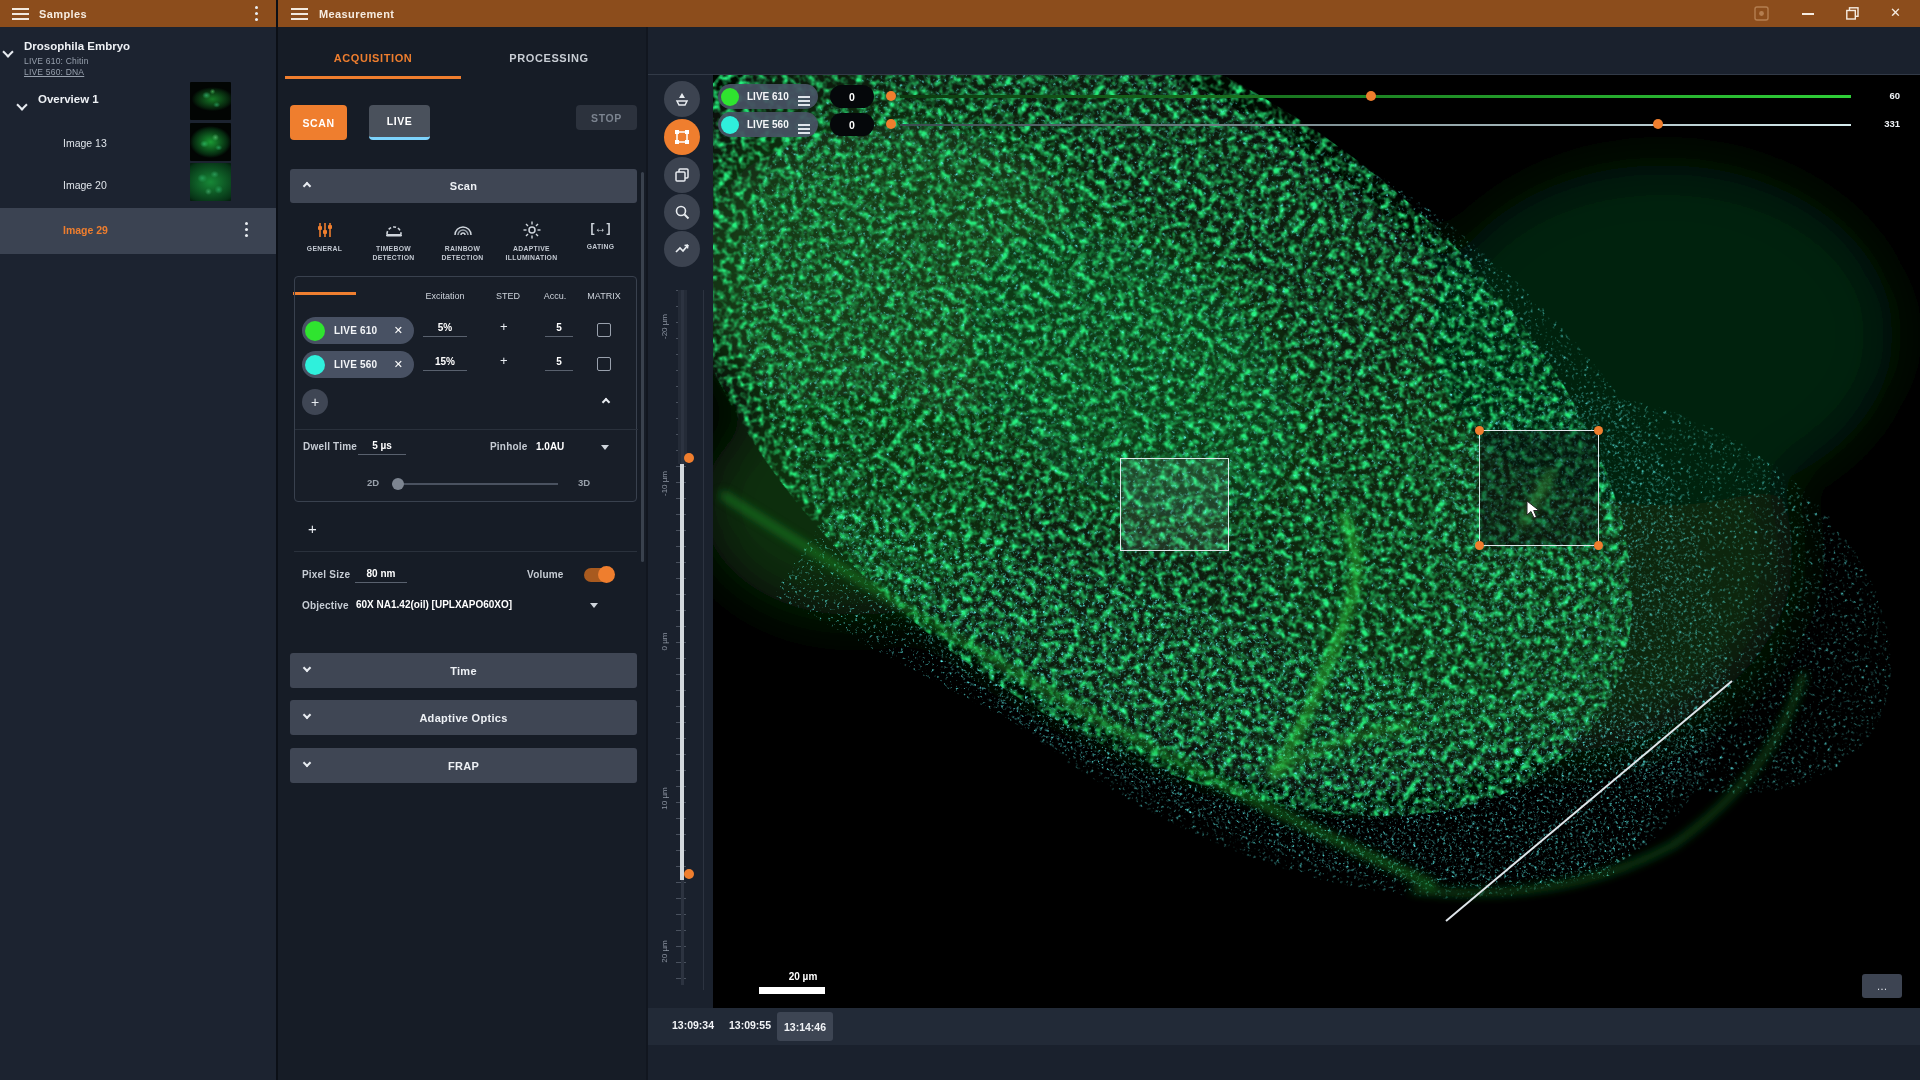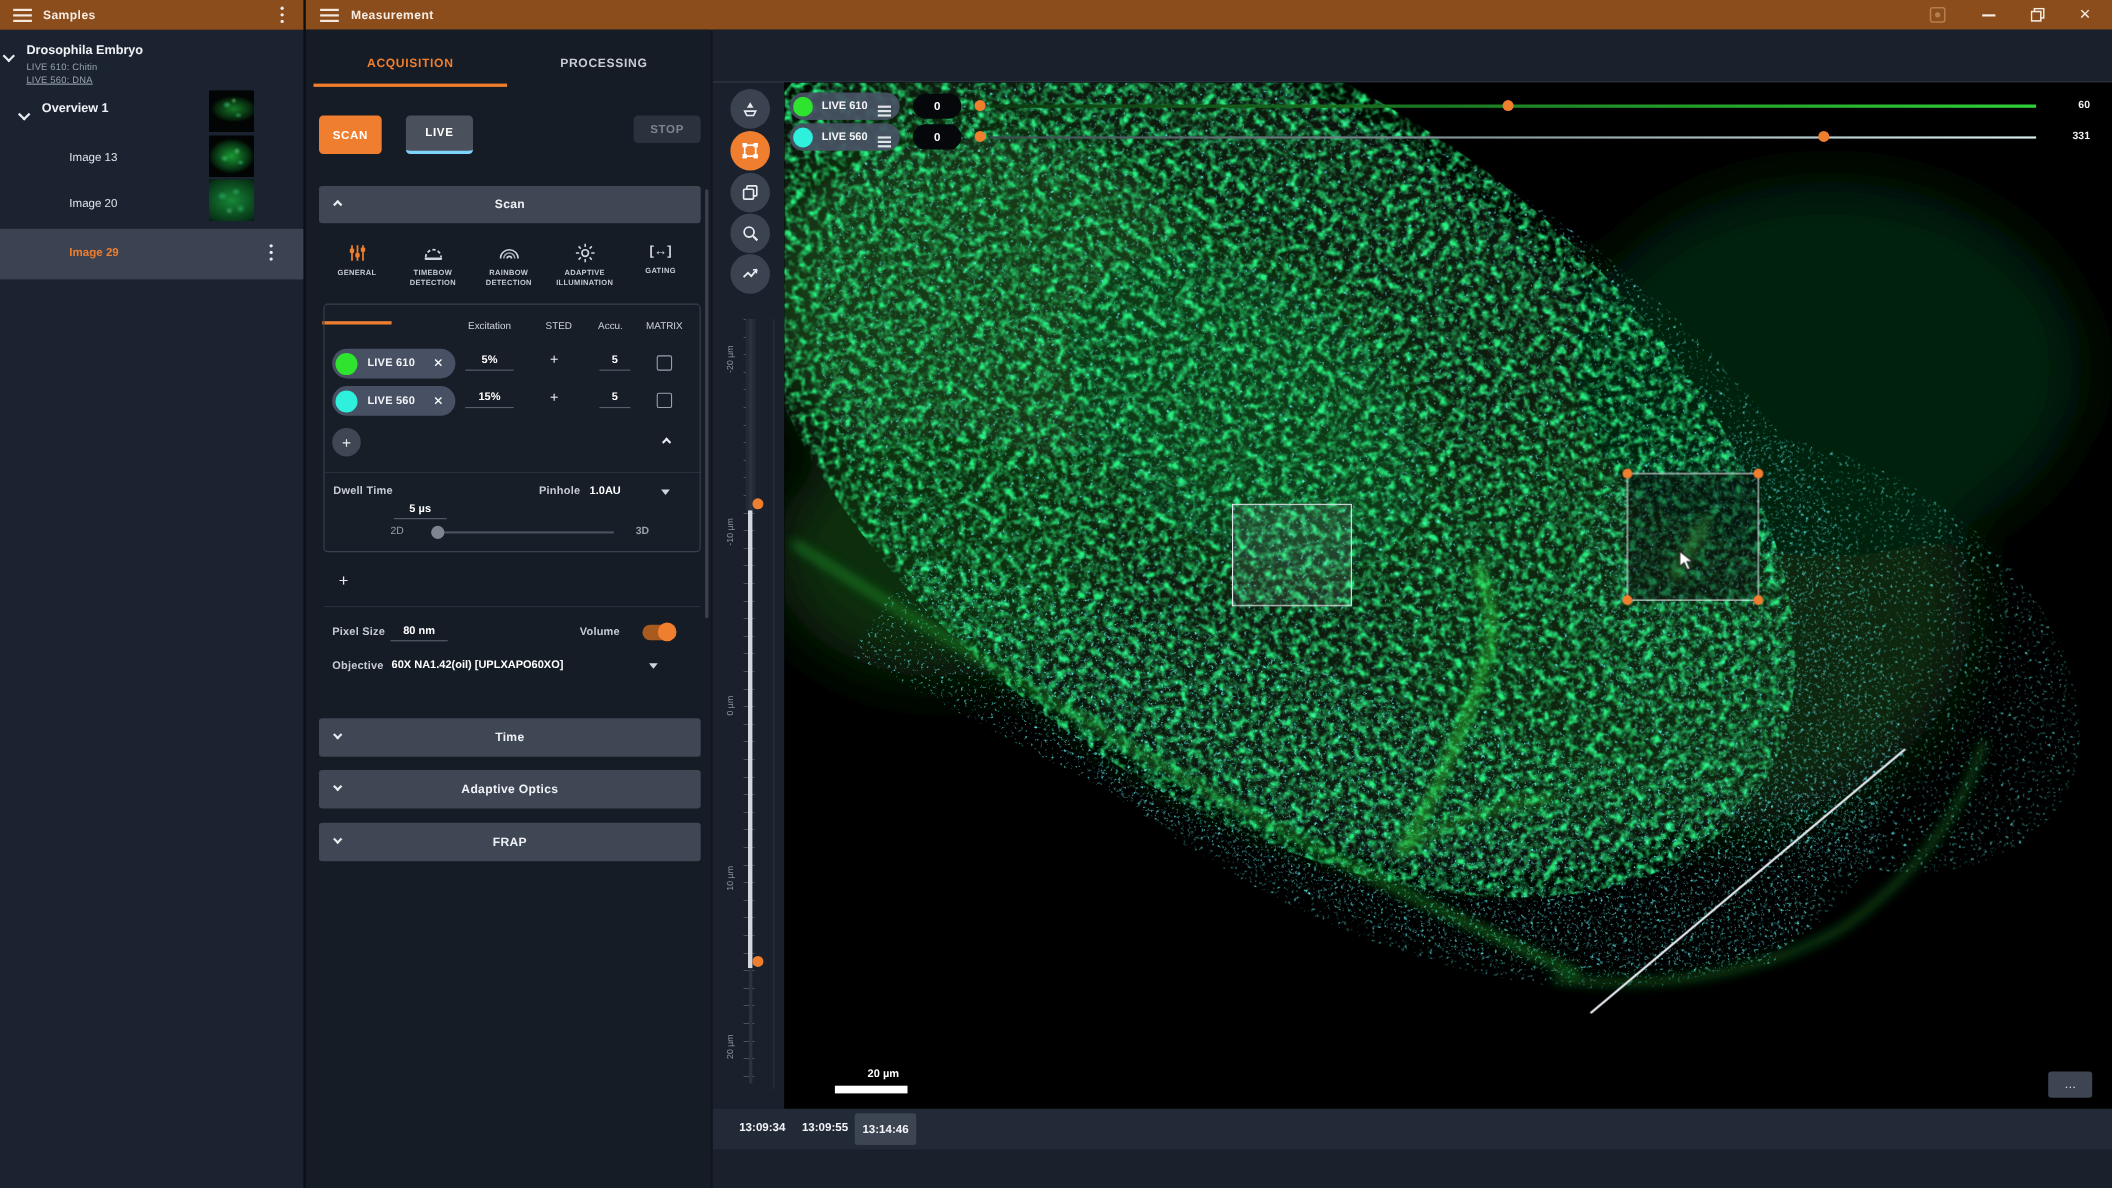--- a/index.html
+++ b/index.html
@@ -255,26 +255,26 @@
       <div class="abs" style="left:205px;top:76px;font-size:13px;color:#e8ecf1;">+</div>
       <div class="abs uval" style="left:250px;top:79px;width:28px;">5</div>
       <div class="abs checkbox" style="left:302px;top:80px;"></div>
 
       <div class="abs plus-circle" style="left:7px;top:112px;">+</div>
       <span class="chev up sm abs" style="left:308px;top:122px;"></span>
 
       <div class="abs divider" style="left:0;top:152px;width:343px;"></div>
 
       <div class="abs lbl" style="left:8px;top:164px;">Dwell Time</div>
-      <div class="abs uval" style="left:63px;top:163px;width:48px;margin-top:17px;">5 µs</div>
+      <div class="abs uval" style="left:63px;top:163px;width:48px;">5 µs</div>
       <div class="abs lbl" style="left:195px;top:164px;">Pinhole</div>
       <div class="abs" style="left:241px;top:164px;font-size:10px;font-weight:bold;color:#fff;">1.0AU</div>
       <div class="abs caret" style="left:306px;top:168px;"></div>
 
-      <div class="abs" style="left:60px;top:200px;font-size:9.5px;font-weight:normal;color:#9aa2ac;">2D</div>
+      <div class="abs" style="left:72px;top:200px;font-size:9.5px;font-weight:bold;color:#9aa2ac;">2D</div>
       <div class="abs" style="left:97px;top:206px;width:166px;height:2px;background:#4a5260;"></div>
       <div class="abs" style="left:97px;top:201px;width:12px;height:12px;border-radius:50%;background:#7d8591;"></div>
       <div class="abs" style="left:283px;top:200px;font-size:9.5px;font-weight:bold;color:#9aa2ac;">3D</div>
     </div>
 
     <div class="abs" style="left:30px;top:493px;font-size:15px;color:#e8ecf1;">+</div>
     <div class="abs divider" style="left:16px;top:524px;width:343px;"></div>
 
     <div class="abs lbl" style="left:24px;top:542px;">Pixel Size</div>
     <div class="abs uval" style="left:77px;top:541px;width:52px;">80 nm</div>

